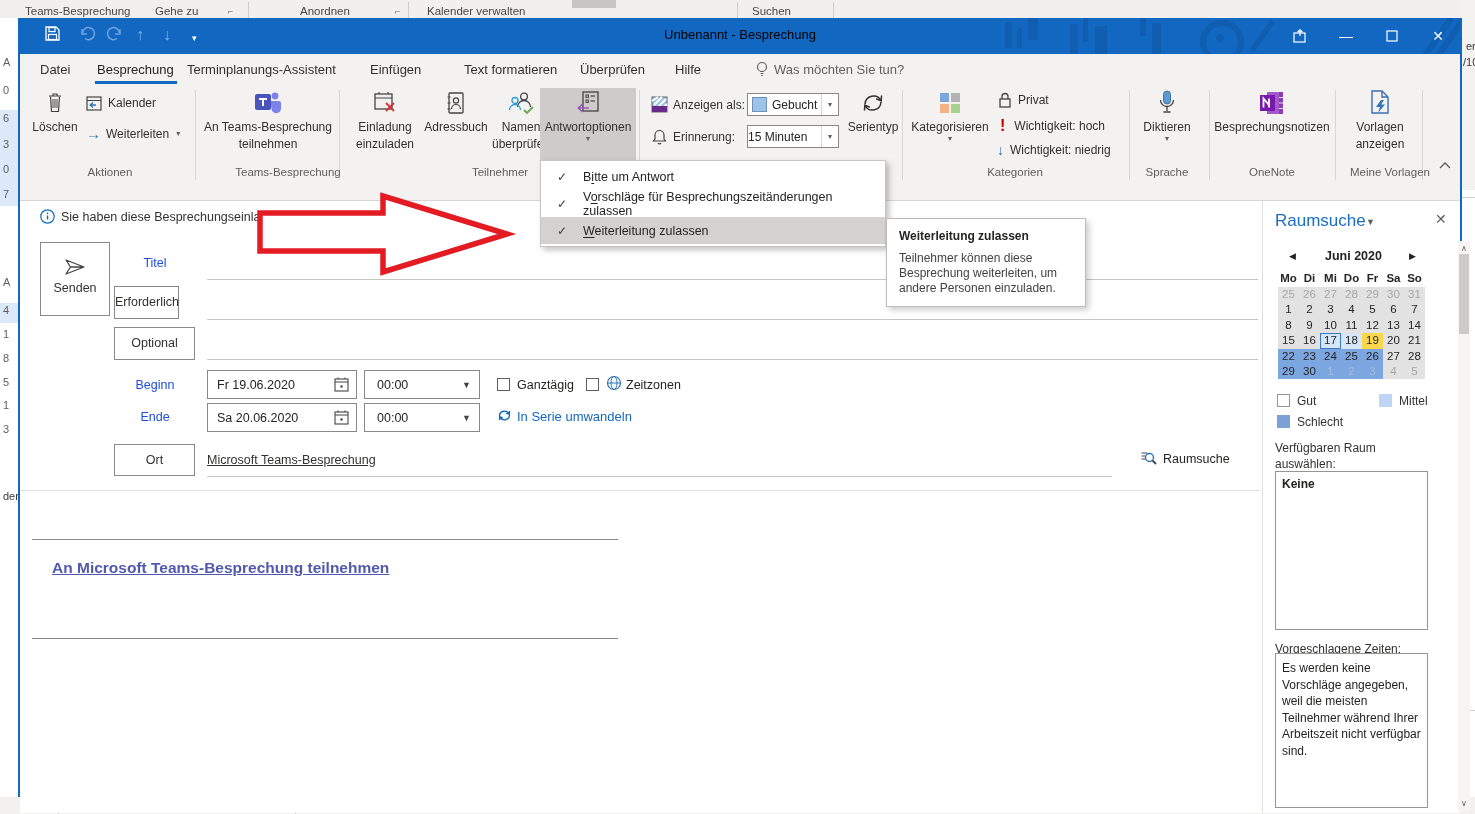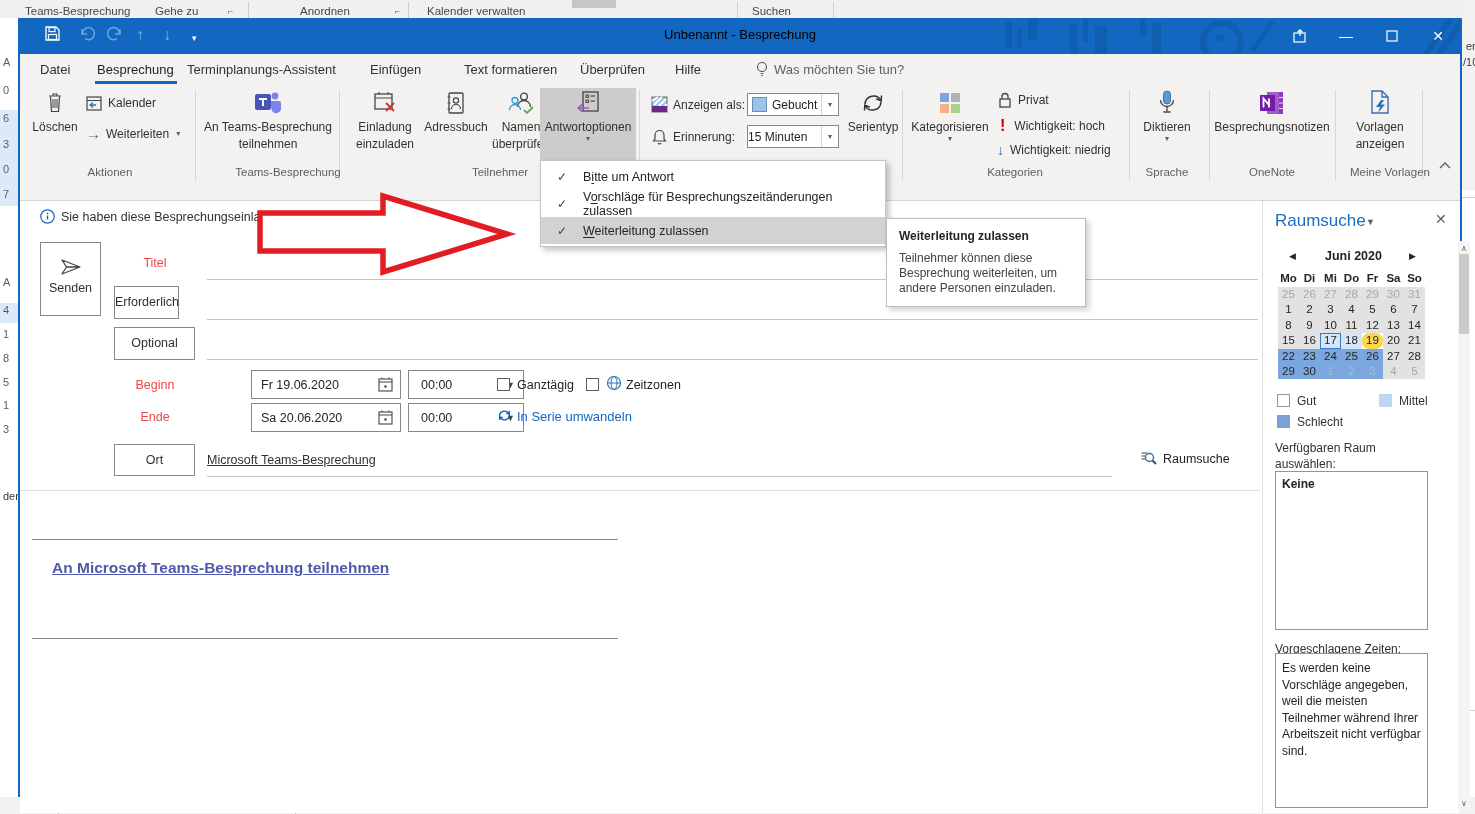--- a/index.html
+++ b/index.html
@@ -60,23 +60,23 @@
   .bigbtn .ic{height:30px;display:flex;align-items:center;}
   .bigbtn .lbl{line-height:15px;margin-top:2px;white-space:nowrap;}
   .chev{font-size:8px;color:#605e5c;line-height:8px;}
   .smallbtn{position:absolute;display:flex;align-items:center;font-size:12px;color:#323130;white-space:nowrap;}
   .combo{position:absolute;height:23px;background:#fff;border:1px solid #8a8886;box-sizing:border-box;display:flex;align-items:center;font-size:12px;color:#252423;}
   .combo .dd{margin-left:auto;border-left:1px solid #d8d6d4;width:16px;text-align:center;font-size:8px;color:#605e5c;align-self:stretch;line-height:21px;}
 
   
   #content{left:0;top:183px;width:1440px;height:612px;background:#fff;}
   .fieldbtn{position:absolute;background:#fff;border:1px solid #8a8886;box-sizing:border-box;font-size:12.5px;color:#323130;text-align:center;}
-  .flabel{position:absolute;font-size:12.5px;color:#ef4444;text-align:center;width:80px;}
+  .flabel{position:absolute;font-size:12.5px;color:#1d4ed8;text-align:center;width:80px;}
   .fline{position:absolute;height:1px;background:#c8c6c4;}
-  .inputbox{position:absolute;background:#fff;border:1px solid #8a8886;box-sizing:border-box;font-size:12.5px;color:#252423;display:flex;align-items:center;margin-left:44px;}
+  .inputbox{position:absolute;background:#fff;border:1px solid #8a8886;box-sizing:border-box;font-size:12.5px;color:#252423;display:flex;align-items:center;}
   .cb{position:absolute;width:13px;height:13px;border:1px solid #605e5c;background:#fff;box-sizing:border-box;}
   .linkblue{color:#1267c1;}
 
   
   #menu{left:520px;top:142px;width:344px;background:#fff;border:1px solid #c8c6c4;
         box-shadow:3px 3px 6px rgba(0,0,0,.25);padding:2px 0;z-index:30;}
   .menu-item{height:27px;display:flex;align-items:center;font-size:12.5px;color:#252423;}
   .menu-item.hl{background:#d4d2d0;}
   .mi-check{width:42px;text-align:center;font-size:12px;color:#424242;}
   
@@ -93,21 +93,21 @@
   #panel{left:1242px;top:0px;width:198px;height:612px;background:#fff;border-left:1px solid #e1dfdd;box-sizing:border-box;}
   #rf-title{position:absolute;left:12px;top:10px;font-size:17px;color:#1b6ec2;}
   .cal-headrow,.cal-grid{position:absolute;left:15px;display:flex;flex-wrap:wrap;width:147px;}
   .cal-head{width:21px;text-align:center;font-size:11.5px;font-weight:bold;color:#252423;line-height:14px;}
   .cal-cell{width:21px;height:15.4px;background:#e2e2e2;color:#252423;font-size:11.5px;line-height:15.4px;text-align:center;}
   .cal-cell.muted{color:#a8a6a4;}
   .cal-cell.blue{background:#7ca6e0;}
   .cal-cell.next{color:#a5bcdf;}
   .cal-cell.light{background:#d7e6f7;}
   .cal-cell.today{box-shadow:inset 0 0 0 1px #3878c7;}
-  .cal-cell.yellow{background:#fbd74c;border-radius:7px;}
+  .cal-cell.yellow{background:#fbd74c;}
   .legend-sq{position:absolute;width:13px;height:13px;box-sizing:border-box;border:1px solid #979593;}
   .rf-label{position:absolute;font-size:12px;color:#323130;line-height:16px;}
   .rf-box{position:absolute;background:#fff;border:1px solid #979593;box-sizing:border-box;font-size:12px;color:#252423;}
   #rf-scroll{position:absolute;left:195px;top:40px;width:12px;height:570px;background:#f6f5f4;}
   #rf-thumb{position:absolute;left:1px;top:13px;width:10px;height:80px;background:#cdcbc9;}
   .scroll-ar{position:absolute;left:0;width:12px;text-align:center;font-size:8px;color:#605e5c;}
 
   svg{display:block;}
   u{text-underline-offset:2px;}
 </style>
@@ -463,21 +463,21 @@
 
     <span style="position:absolute;left:20px;top:8px">
       <svg width="15" height="15" viewBox="0 0 15 15">
           <circle cx="7.5" cy="7.5" r="6.7" fill="none" stroke="#1267c1" stroke-width="1.2"></circle>
           <path d="M7.5 6.5 v4" stroke="#1267c1" stroke-width="1.4"></path>
           <circle cx="7.5" cy="4.3" r="0.9" fill="#1267c1"></circle>
         </svg>
     </span>
     <span style="position:absolute;left:41px;top:9px;font-size:12.5px;color:#323130">Sie haben diese Besprechungseinladung noch nicht gesendet.</span>
 
-    <div class="fieldbtn" style="left:20px;top:41px;width:61px;height:74px">
+    <div class="fieldbtn" style="left:20px;top:41px;width:70px;height:74px">
       <svg width="22" height="20" viewBox="0 0 22 20" style="margin:14px auto 4px">
           <path d="M2 17 L20 10 L2 3 L6.5 10 Z M6.5 10 L20 10" fill="none" stroke="#444" stroke-width="1.3" stroke-linejoin="round"></path>
         </svg>
       <div>Senden</div>
     </div>
 
     <div class="flabel" style="left:95px;top:55px">Titel</div>
     <div class="fieldbtn" style="left:94px;top:85px;width:65px;height:33px;line-height:31px">Erforderlich</div>
     <div class="fieldbtn" style="left:94px;top:126px;width:81px;height:33px;line-height:31px">Optional</div>
     <div class="flabel" style="left:95px;top:177px">Beginn</div>

